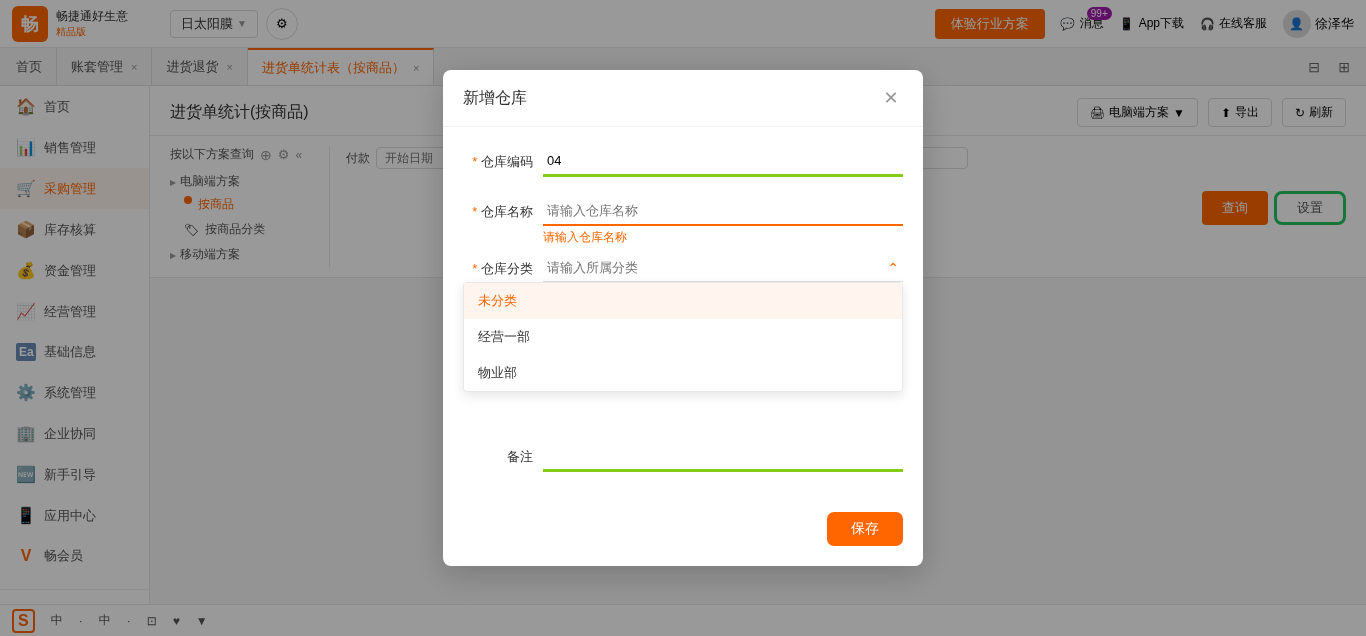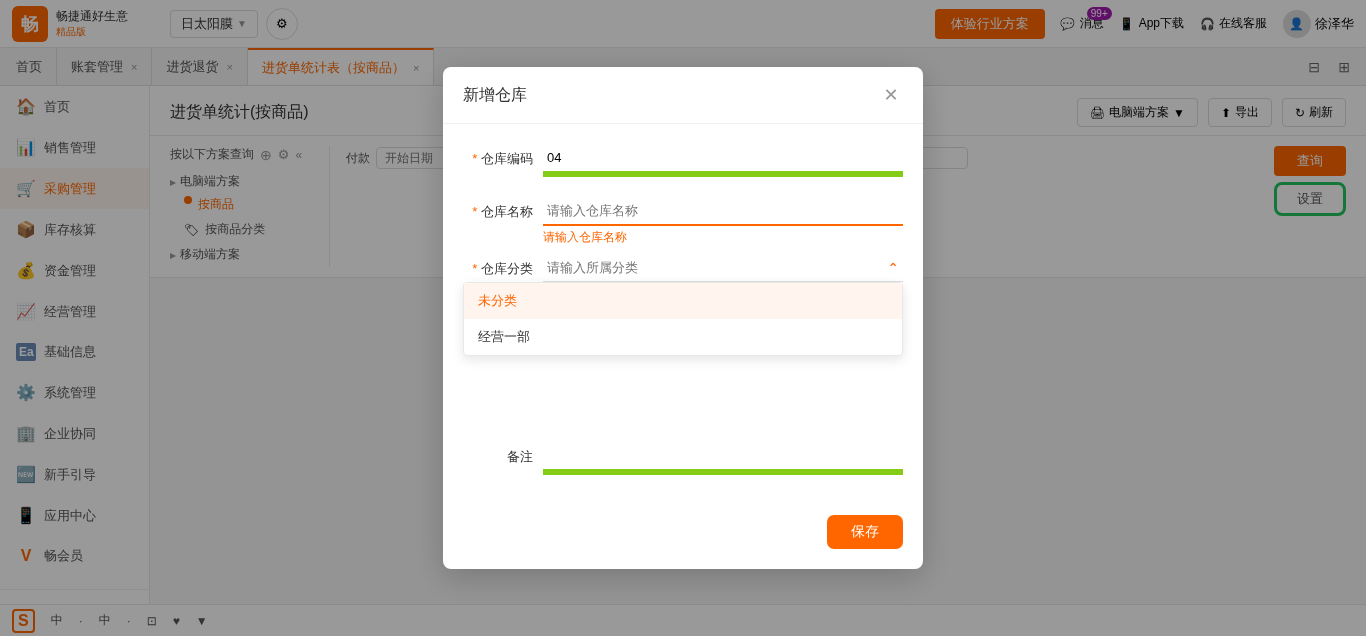--- a/index.html
+++ b/index.html
@@ -128,21 +128,21 @@
       border-bottom: 1px solid #e8e8e8;
       display: flex; align-items: center; justify-content: space-between;
     }
     .page-title { font-size: 16px; font-weight: 500; color: #333; }
     .page-actions { display: flex; align-items: center; gap: 10px; }
     .btn-print { border: 1px solid #ddd; padding: 5px 12px; border-radius: 4px; cursor: pointer; background: white; font-size: 12px; display: flex; align-items: center; gap: 4px; }
     .btn-export { border: 1px solid #ddd; padding: 5px 12px; border-radius: 4px; cursor: pointer; background: white; font-size: 12px; display: flex; align-items: center; gap: 4px; }
     .btn-refresh { border: 1px solid #ddd; padding: 5px 12px; border-radius: 4px; cursor: pointer; background: white; font-size: 12px; display: flex; align-items: center; gap: 4px; }
 
     
-    .query-btn-area { display: flex; flex-direction: column; gap: 6px; }
+    .query-btn-area { display: flex; flex-direction: row; gap: 6px; margin-top: 45px; }
     .btn-query { background: #f60; color: white; border: none; padding: 6px 20px; border-radius: 4px; cursor: pointer; font-size: 13px; }
     .btn-setting { border: 3px solid #22c55e; background: white; color: #555; padding: 5px 20px; border-radius: 8px; cursor: pointer; font-size: 13px; }
 
     
     .modal-overlay {
       position: fixed; top: 0; left: 0; right: 0; bottom: 0;
       background: rgba(0,0,0,0.4);
       z-index: 1000;
       display: flex; align-items: center; justify-content: center;
     }
@@ -166,21 +166,21 @@
       display: flex; align-items: flex-start; margin-bottom: 20px; position: relative;
     }
     .form-label {
       width: 80px; text-align: right; padding-right: 10px;
       font-size: 13px; color: #333; padding-top: 6px;
       flex-shrink: 0;
     }
     .form-label.required::before { content: '* '; color: #f60; }
     .form-control {
       flex: 1;
-      border: none; border-bottom: 6px solid #84cc16;
+      border: none; border-bottom: 3px solid #84cc16;
       padding: 6px 4px; font-size: 13px; outline: none;
       background: transparent;
     }
     .form-control.error-field { border-bottom-color: #f60; }
 
     
     .category-wrapper { flex: 1; position: relative; }
     .category-input-row {
       display: flex; align-items: center;
       border-bottom: 1px solid #ddd;
@@ -469,20 +469,21 @@
         <label class="form-label required">仓库分类</label>
         <div class="category-wrapper">
           <div class="category-input-row">
             <input type="text" class="category-input" placeholder="请输入所属分类" style="">
             <span class="category-toggle">⌃</span>
           </div>
 
           <div class="dropdown-list">
             <div class="dropdown-item selected">未分类</div>
             <div class="dropdown-item">经营一部</div>
+            <div class="dropdown-item">物业部</div>
           </div>
         </div>
       </div>
 
       <div class="form-row" style="margin-top:160px;">
         <label class="form-label">备注</label>
         <input type="text" class="form-control" style="">
       </div>
     </div>
     <div class="modal-footer">

